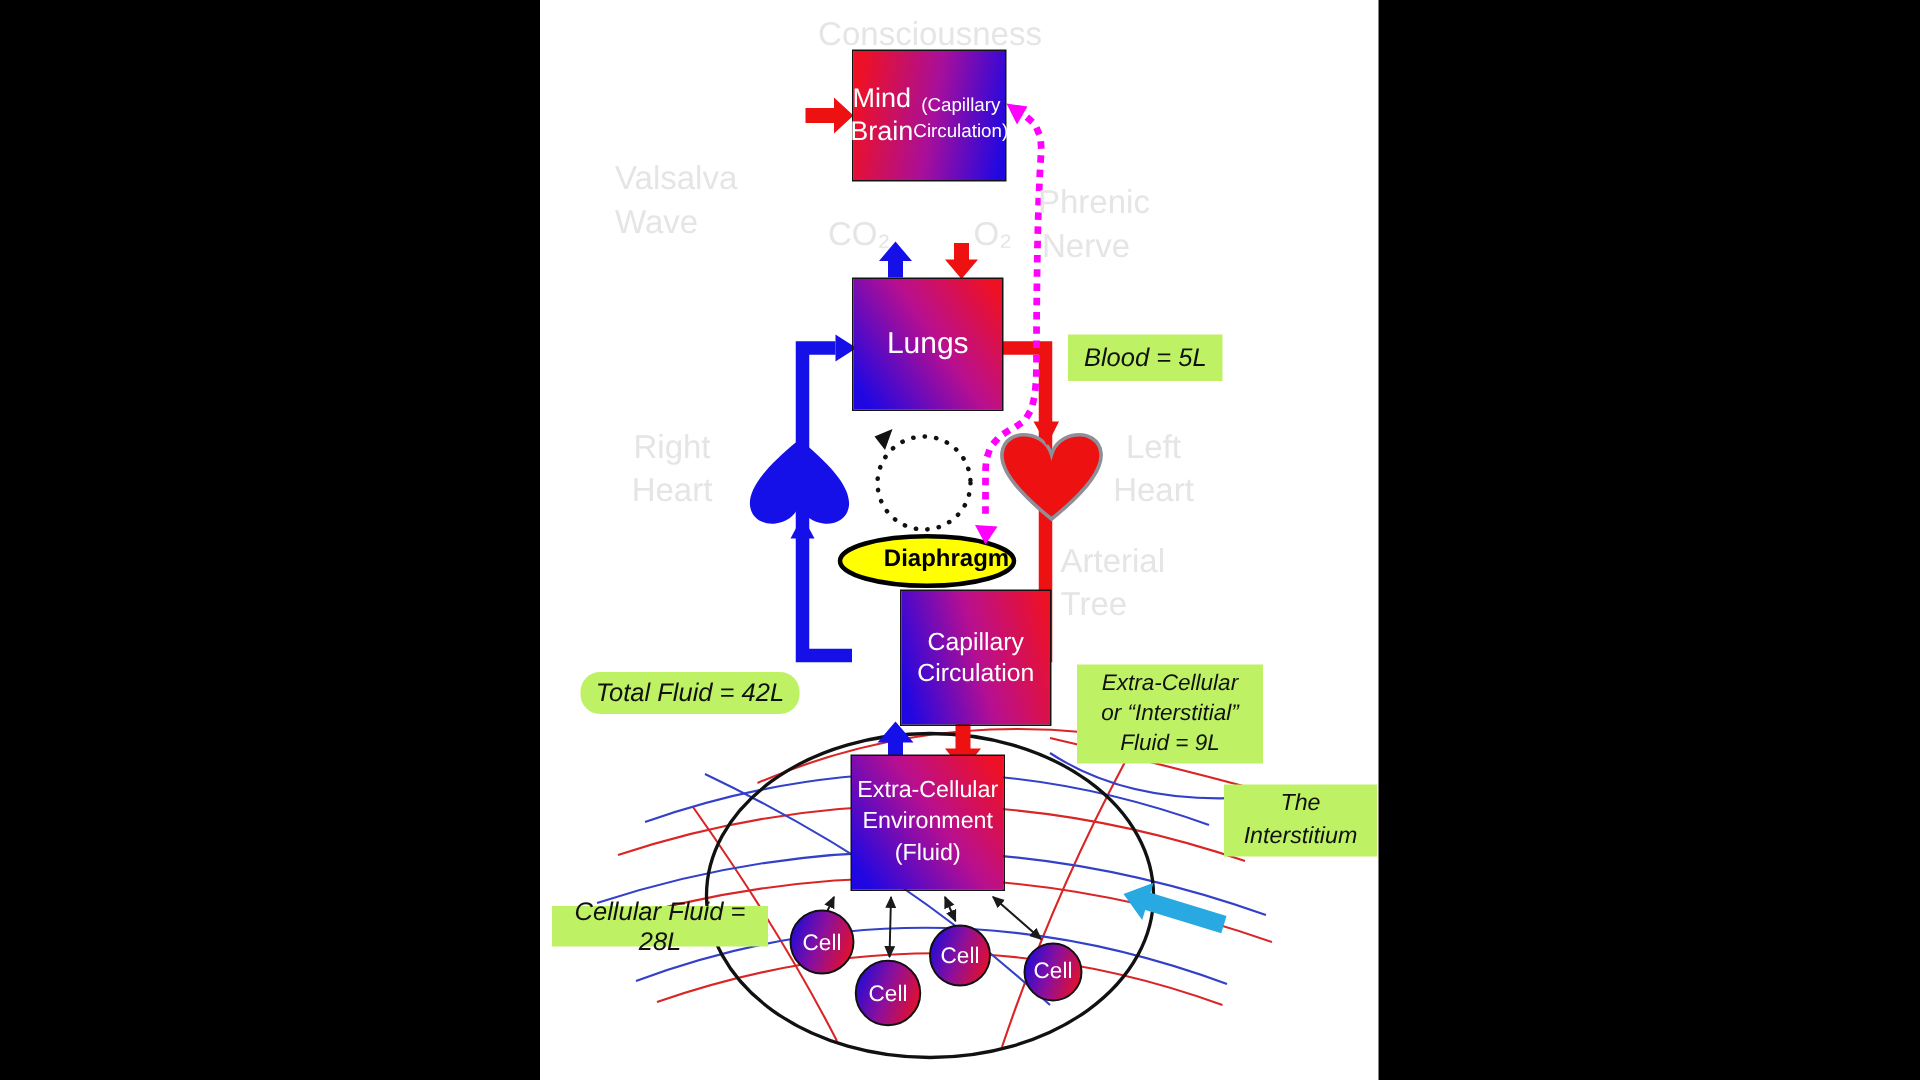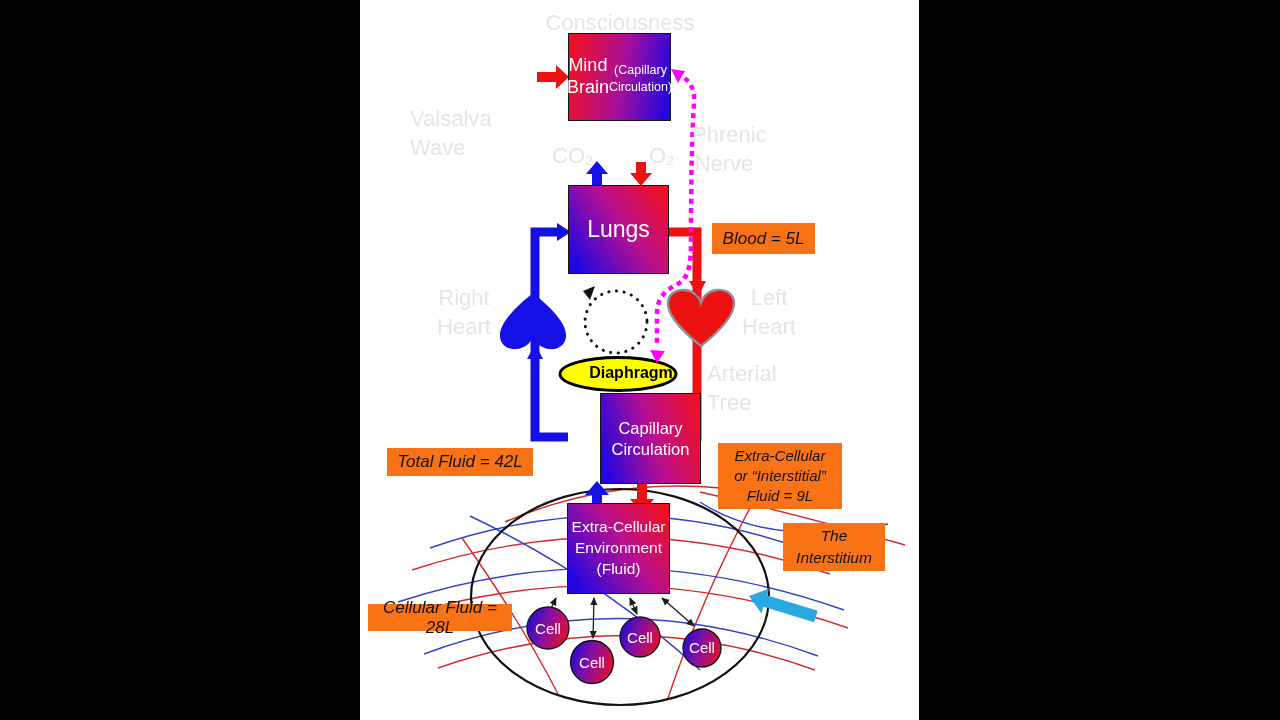--- a/index.html
+++ b/index.html
@@ -10,21 +10,21 @@
   .abs{position:absolute;}
   .lbl{color:#e5e5e5;font-size:22px;line-height:1.3;white-space:pre-line;}
   .center{text-align:center;}
   .gradbox{position:absolute;border:1.5px solid #141414;color:#fff;display:flex;
            flex-direction:row;align-items:center;justify-content:center;text-align:center;}
   .g-rb{background:linear-gradient(100deg,#ee1125 6%,#a80f9a 52%,#2007e2 96%);}
   .g-br-diag{background:linear-gradient(55deg,#2007e2 8%,#b80f90 55%,#ee1125 94%);}
   .g-br{background:linear-gradient(75deg,#2007e2 6%,#b80f90 52%,#ee1125 96%);margin-left:32px;}
   .boxtitle{font-size:18px;line-height:1.22;white-space:pre-line;}
   .boxsub{font-size:12.5px;line-height:1.3;white-space:pre-line;margin-top:3px;}
-  .callout{position:absolute;background:#f97316;color:#111;font-style:italic;
+  .callout{position:absolute;background:#bef264;color:#111;font-style:italic;
            display:flex;align-items:center;justify-content:center;text-align:center;
            white-space:pre-line;}
   .cell-label{position:absolute;color:#fff;font-size:15px;transform:translate(-50%,-52%);}
   .diaphragm-label{position:absolute;color:#000;font-weight:bold;font-size:16px;
                    text-align:center;}
 </style>
 </head>
 <body>
 
 <div class="canvas">
@@ -120,53 +120,53 @@
 
   <div class="abs lbl" style="left:410px;top:105px;width:120px;">Valsalva Wave</div>
 
   <div class="abs lbl center" style="left:668px;top:121px;width:64px;margin-left:24px;">Phrenic
 Nerve</div>
 
   <div class="abs lbl" style="left:552px;top:142px;">CO₂</div>
   <div class="abs lbl" style="left:649px;top:142px;">O₂</div>
 
   <div class="gradbox g-br-diag" style="left:568px;top:185px;width:99px;height:87px;">
-    <div class="boxtitle" style="font-size:23px">Lungs</div>
+    <div class="boxtitle" style="font-size:20px">Lungs</div>
   </div>
 
   <div class="callout" style="left:712px;top:223px;width:103px;height:31px;font-size:17px;">Blood = 5L</div>
 
-  <div class="abs lbl center" style="left:432px;top:284px;width:64px;">Right
+  <div class="abs lbl center" style="left:416px;top:284px;width:64px;">Right
 Heart</div>
   <div class="abs lbl center" style="left:737px;top:284px;width:64px;">Left
 Heart</div>
 
   <div class="diaphragm-label" style="left:560px;top:364px;width:116px;padding-left:13px;">Diaphragm</div>
 
   <div class="abs lbl" style="left:707px;top:360px;width:72px;">Arterial
 Tree</div>
 
   <div class="gradbox g-br" style="left:568px;top:393px;width:99px;height:89px;">
     <div class="boxtitle" style="font-size:16.5px">Capillary
 Circulation</div>
   </div>
 
-  <div class="callout" style="left:387px;top:448px;width:146px;height:28px;font-size:17px;">Total Fluid = 42L</div>
+  <div class="callout" style="left:387px;top:448px;width:146px;height:28px;font-size:17px;border-radius:13px;">Total Fluid = 42L</div>
 
   <div class="callout" style="left:718px;top:443px;width:124px;height:66px;font-size:15px;line-height:1.35;">Extra-Cellular
 or “Interstitial”
 Fluid = 9L</div>
 
   <div class="gradbox g-br-diag" style="left:567px;top:503px;width:101px;height:89px;">
     <div class="boxtitle" style="font-size:15.5px;line-height:1.35">Extra-Cellular
 Environment
 (Fluid)</div>
   </div>
 
-  <div class="callout" style="left:783px;top:523px;width:102px;height:48px;font-size:15.5px;line-height:1.4;">The
+  <div class="callout" style="left:816px;top:523px;width:102px;height:48px;font-size:15.5px;line-height:1.4;">The
 Interstitium</div>
 
   <div class="callout" style="left:368px;top:604px;width:144px;height:27px;font-size:17px;">Cellular Fluid = 28L</div>
 
   <div class="cell-label" style="left:548px;top:629px;">Cell</div>
   <div class="cell-label" style="left:592px;top:663px;">Cell</div>
   <div class="cell-label" style="left:640px;top:638px;">Cell</div>
   <div class="cell-label" style="left:702px;top:648px;">Cell</div>
 </div>
 

